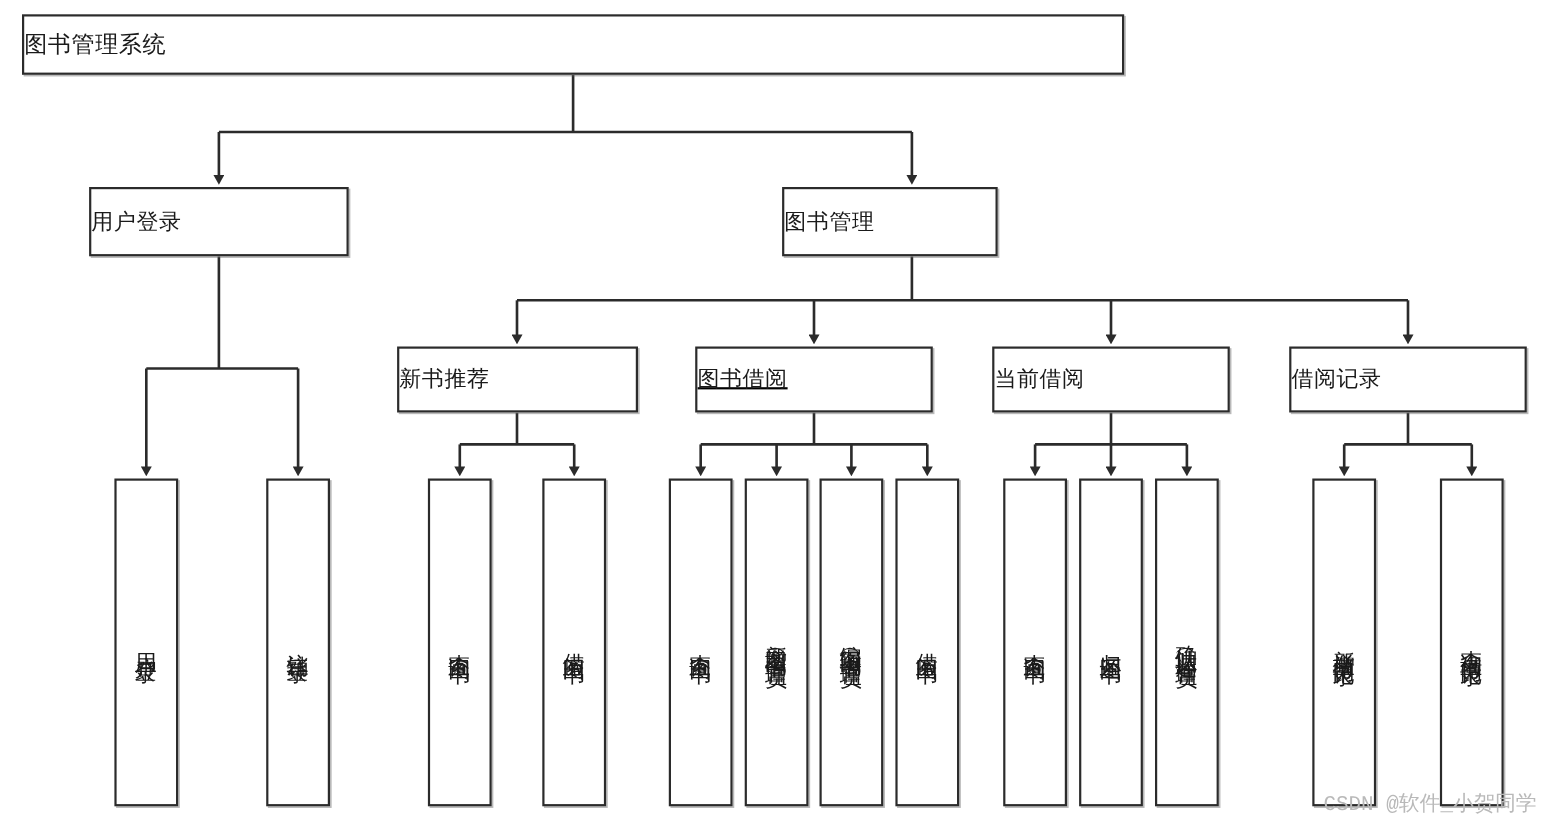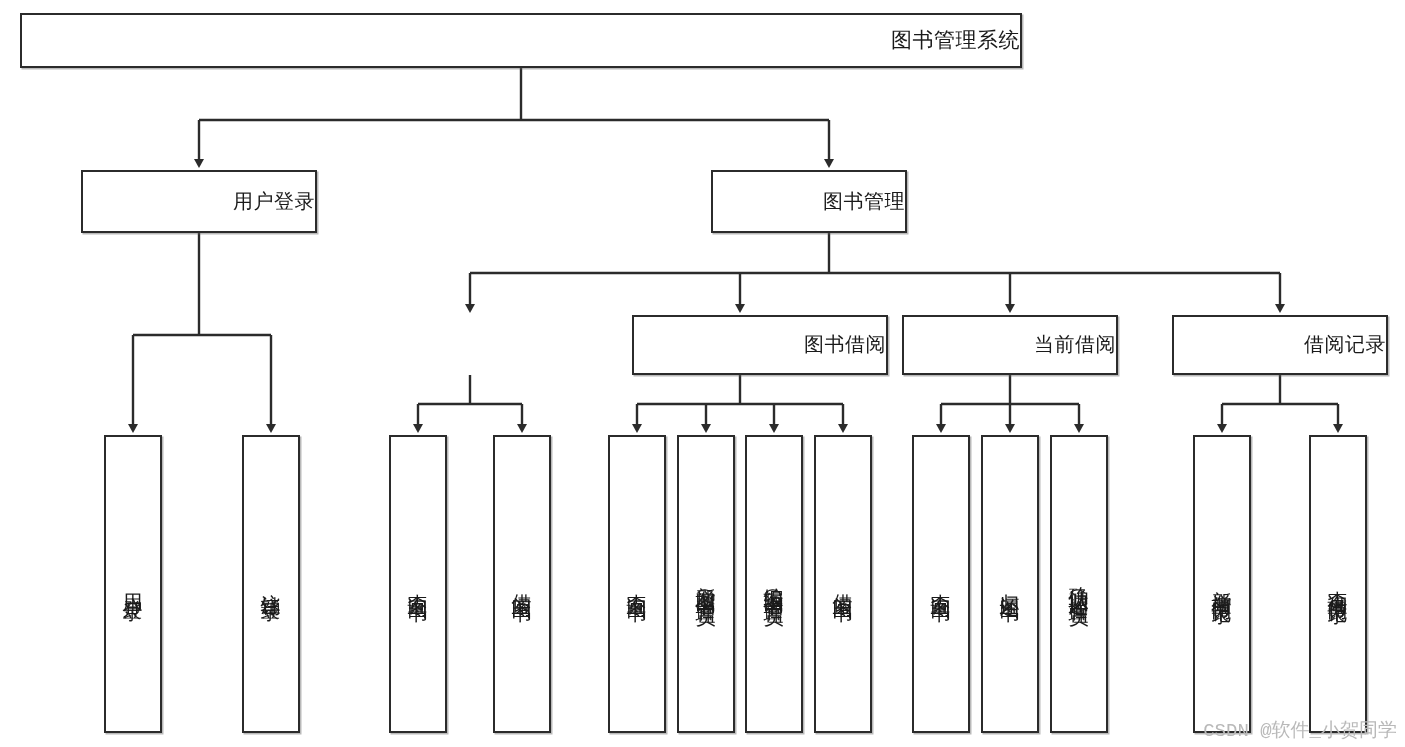--- a/index.html
+++ b/index.html
@@ -29,21 +29,21 @@
     height: 747px;
   }
   .node-box {
     position: absolute;
     box-sizing: border-box;
     border: 2px solid #2b2b2b;
     background: #ffffff;
     box-shadow: 1.5px 1.5px 0 rgba(100,100,100,0.45);
     display: flex;
     align-items: center;
-    justify-content: flex-end;
+    justify-content: flex-start;
     overflow: hidden;
   }
   .node-label {
     color: #1a1a1a;
     text-align: center;
     line-height: 1.18;
     letter-spacing: 0.5px;
     white-space: nowrap;
   }
   .node-root .node-label { font-size: 21px; }
@@ -133,21 +133,24 @@
     <span class="node-label">图书管理系统</span>
   </div>
 
   <div class="node-box node-l1" style="left:81px; top:170px; width:236px; height:63px;">
     <span class="node-label">用户登录</span>
   </div>
   <div class="node-box node-l1" style="left:711px; top:170px; width:196px; height:63px;">
     <span class="node-label">图书管理</span>
   </div>
 
-  <div class="node-box node-l2" style="left:632px; top:315px; width:256px; height:60px;">
+  <div class="node-box node-l2" style="left:361px; top:315px; width:219px; height:60px;">
+    <span class="node-label">新书推荐</span>
+  </div>
+  <div class="node-box node-l2" style="left:632px; top:315px; width:216px; height:60px;text-decoration:underline;">
     <span class="node-label">图书借阅</span>
   </div>
   <div class="node-box node-l2" style="left:902px; top:315px; width:216px; height:60px;">
     <span class="node-label">当前借阅</span>
   </div>
   <div class="node-box node-l2" style="left:1172px; top:315px; width:216px; height:60px;">
     <span class="node-label">借阅记录</span>
   </div>
 
   <div class="node-box node-leaf" style="left:104px; top:435px; width:58px; height:298px;">

